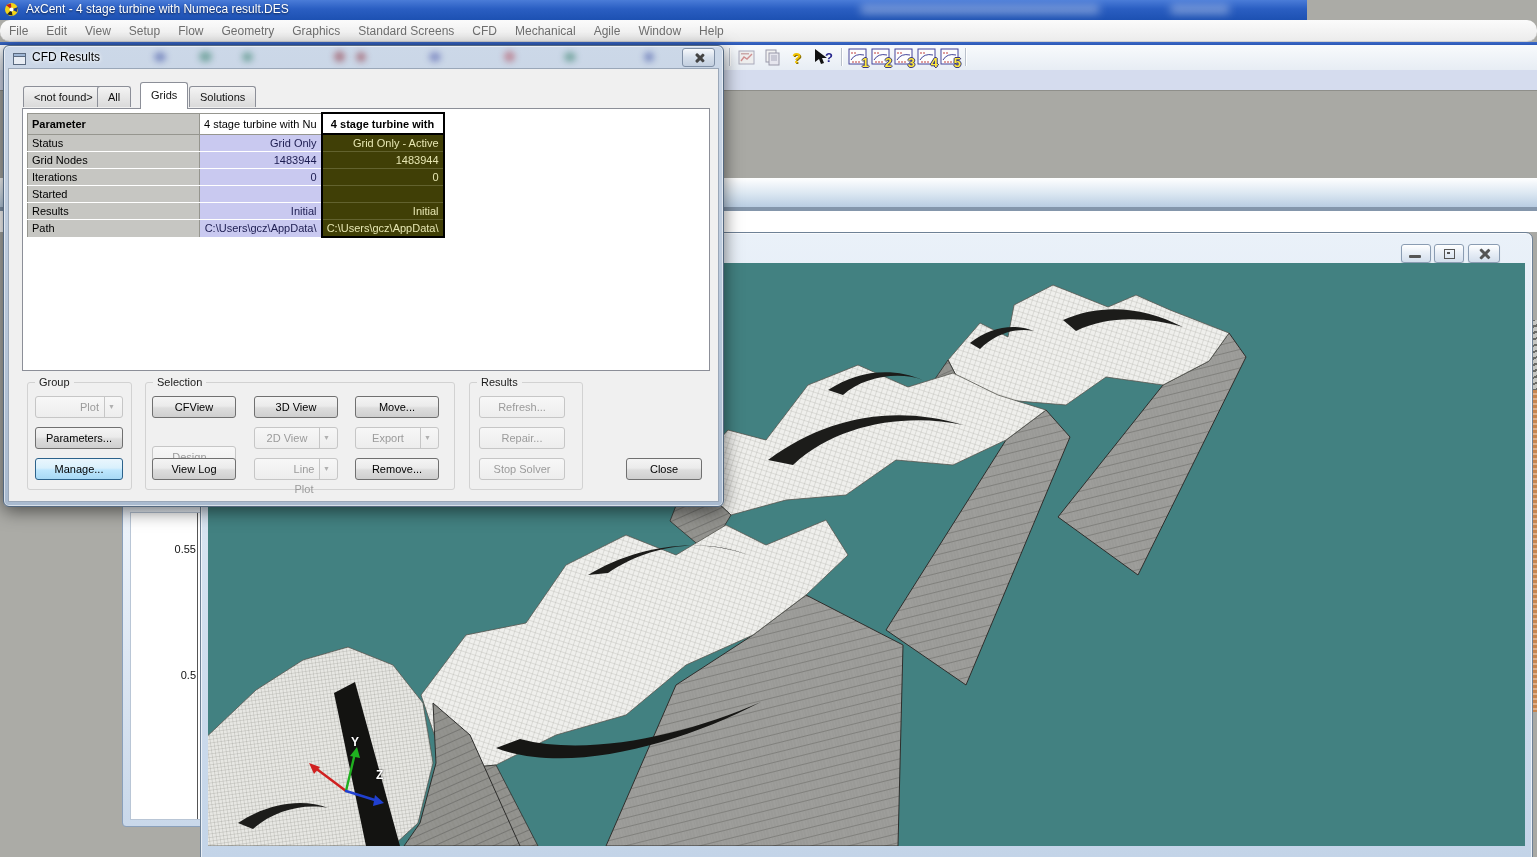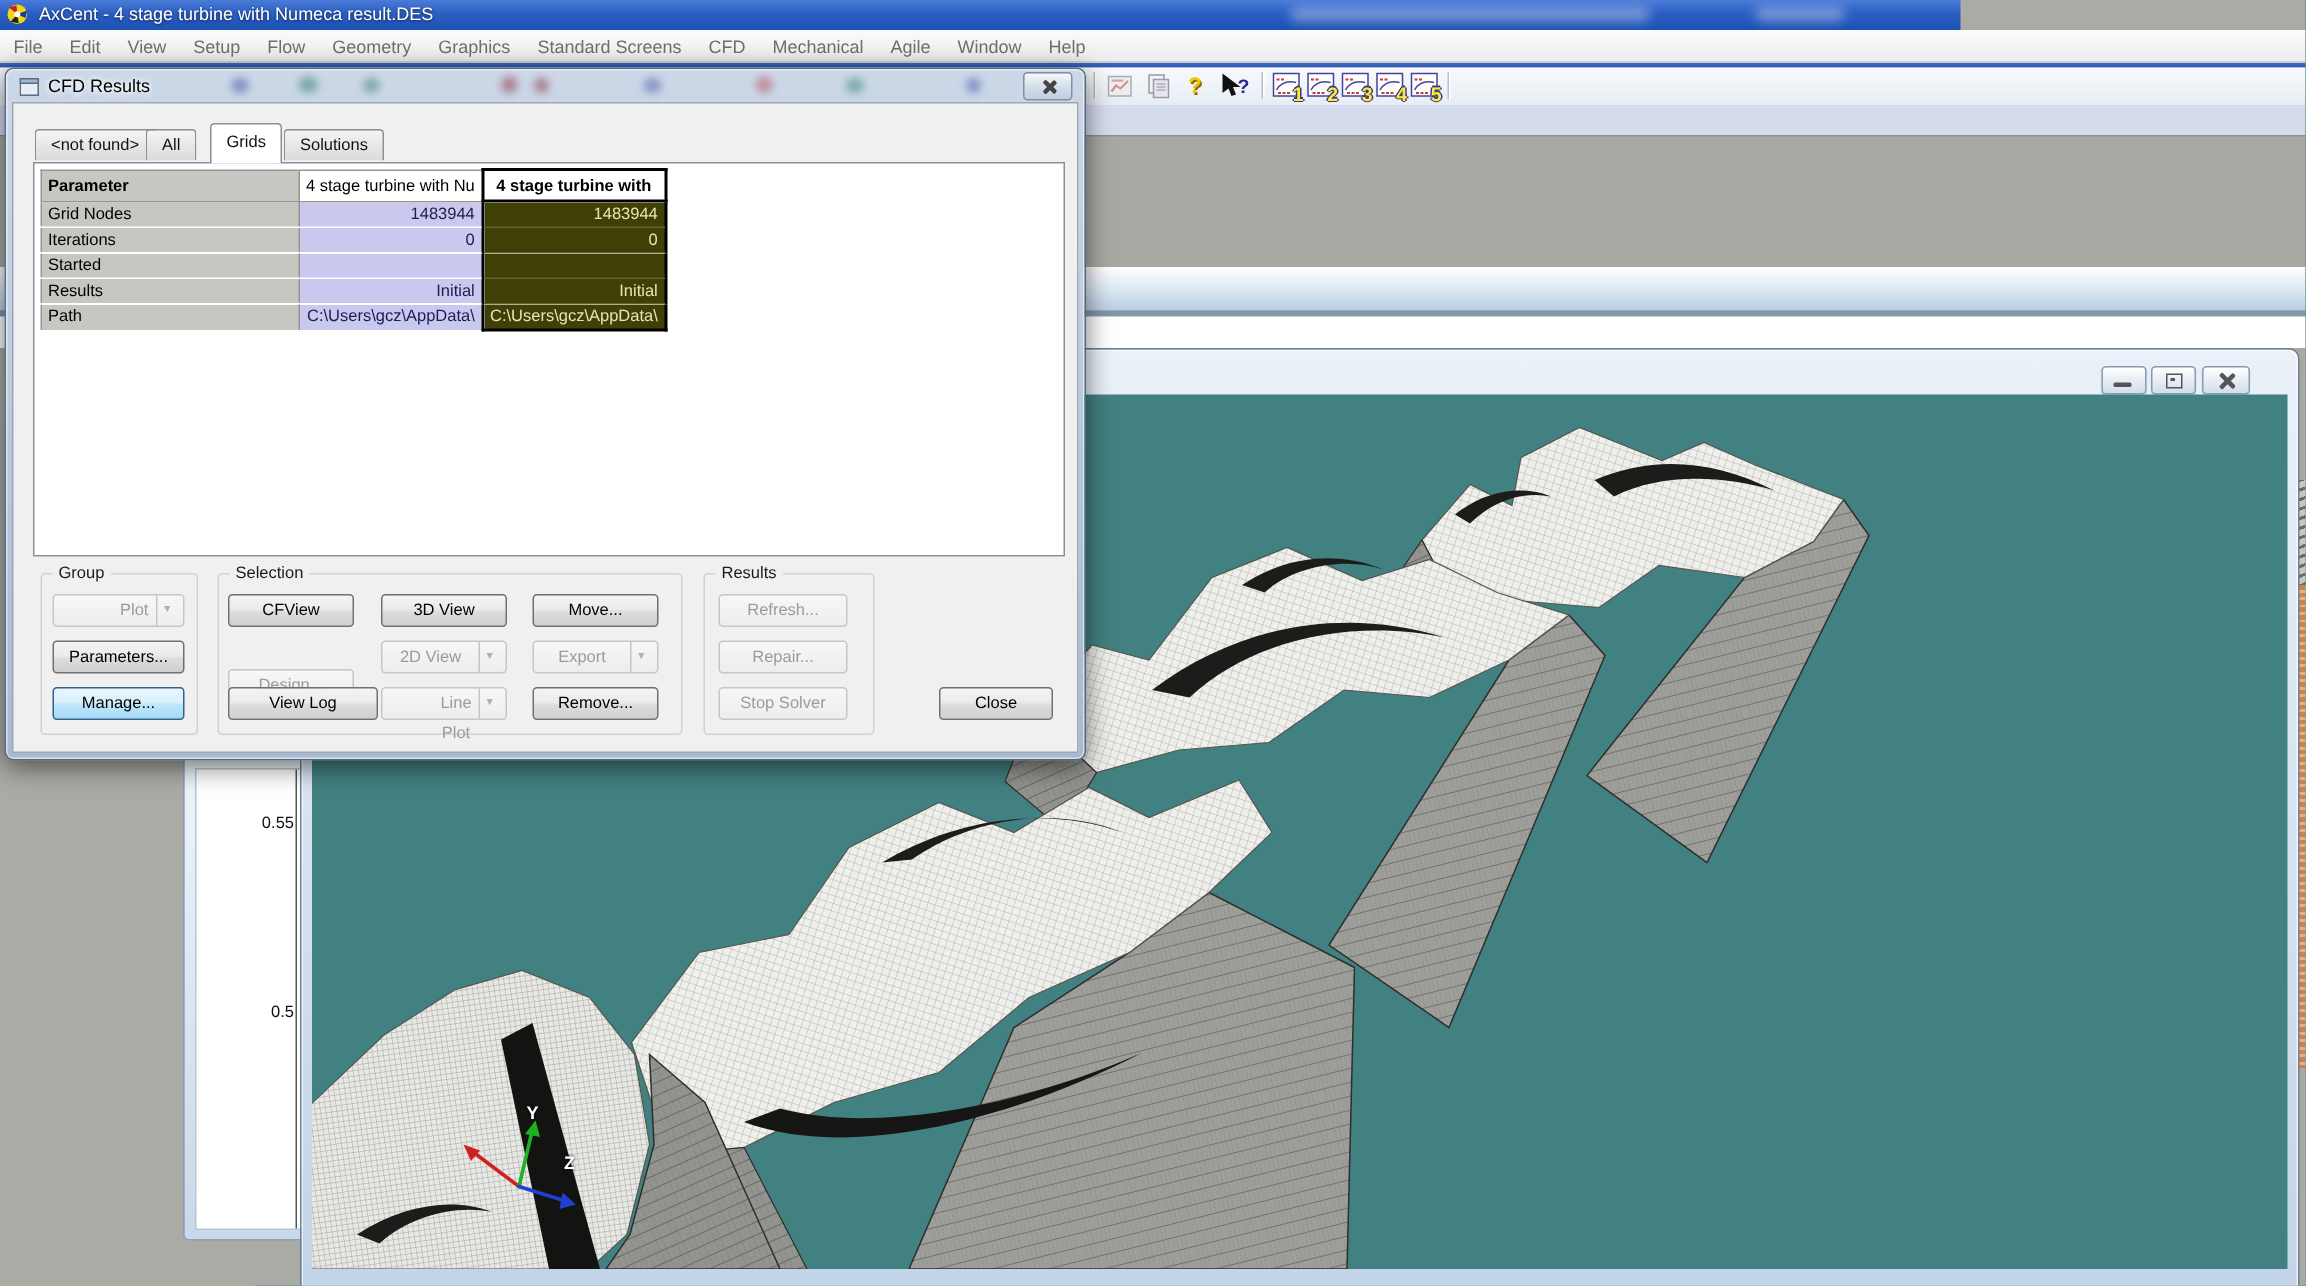--- a/index.html
+++ b/index.html
@@ -10,21 +10,21 @@
   
   #titlebar{left:0;top:0;width:1307px;height:20px;
     background:linear-gradient(#4a7cd8,#2a5ec2 45%,#1d51b2);overflow:hidden;}
   #titlebar .smudge{position:absolute;border-radius:6px;filter:blur(4px);background:rgba(255,255,255,.38);}
   #app-icon{left:4px;top:2px;width:15px;height:15px;}
   #title-text{left:26px;top:2px;font-size:12px;color:#fff;text-shadow:0 1px 2px rgba(0,0,0,.6);white-space:nowrap;}
 
   
   #menubar{left:0;top:20px;width:1537px;height:21px;
     background:linear-gradient(#fbfbfb,#ececec);border-bottom:1px solid #cfcfcf;
-    display:flex;align-items:center;}
+    display:flex;align-items:center;border-radius:10px;}
   #menubar .mitem{padding:0 9px;font-size:12px;color:#6f6f6f;line-height:20px;}
 
   #accentline{left:0;top:42px;width:1537px;height:3px;background:linear-gradient(#3b69c8,#2a57b4);}
 
   
   #toolbar{left:0;top:45px;width:1537px;height:25px;
     background:linear-gradient(#f8fafc,#e7edf4);border-bottom:1px solid #cdd4de;}
   .tsep{position:absolute;top:3px;width:1px;height:18px;background:#b9c0cb;box-shadow:1px 0 0 #fff;}
   .ticon{position:absolute;top:3px;width:19px;height:19px;}
   .ticon svg{display:block;}
@@ -126,21 +126,21 @@
 
   #btn-plot{left:26px;top:327px;width:88px;padding-left:39px;}
   #btn-parameters{left:26px;top:358px;width:88px;}
   #btn-manage{left:26px;top:389px;width:88px;}
   #btn-cfview{left:143px;top:327px;width:84px;}
   #btn-3dview{left:245px;top:327px;width:84px;}
   #btn-move{left:346px;top:327px;width:84px;}
   #btn-design{left:143px;top:358px;width:84px;margin-top:19px;}
   #btn-2dview{left:245px;top:358px;width:84px;}
   #btn-export{left:346px;top:358px;width:84px;}
-  #btn-viewlog{left:143px;top:389px;width:100px;}
+  #btn-viewlog{left:143px;top:389px;width:84px;}
   #btn-lineplot{left:245px;top:389px;width:84px;padding-left:34px;}
   #btn-remove{left:346px;top:389px;width:84px;}
   #btn-refresh{left:470px;top:327px;width:86px;}
   #btn-repair{left:470px;top:358px;width:86px;}
   #btn-stopsolver{left:470px;top:389px;width:86px;}
   #btn-closedlg{left:617px;top:389px;width:76px;}
 </style>
 </head>
 <body>
 
@@ -370,20 +370,25 @@
             <col class="c-run1">
             <col class="c-run2">
           </colgroup>
         <tbody>
             <tr>
           <th class="cell-param">Parameter</th>
           <th class="cell-run1">4 stage turbine with Nu</th>
           <th class="cell-run2">4 stage turbine with</th>
         </tr>
         <tr>
+          <td class="cell-param">Status</td>
+          <td class="cell-run1">Grid Only</td>
+          <td class="cell-run2">Grid Only - Active</td>
+        </tr>
+        <tr>
           <td class="cell-param">Grid Nodes</td>
           <td class="cell-run1">1483944</td>
           <td class="cell-run2">1483944</td>
         </tr>
         <tr>
           <td class="cell-param">Iterations</td>
           <td class="cell-run1">0</td>
           <td class="cell-run2">0</td>
         </tr>
         <tr>

